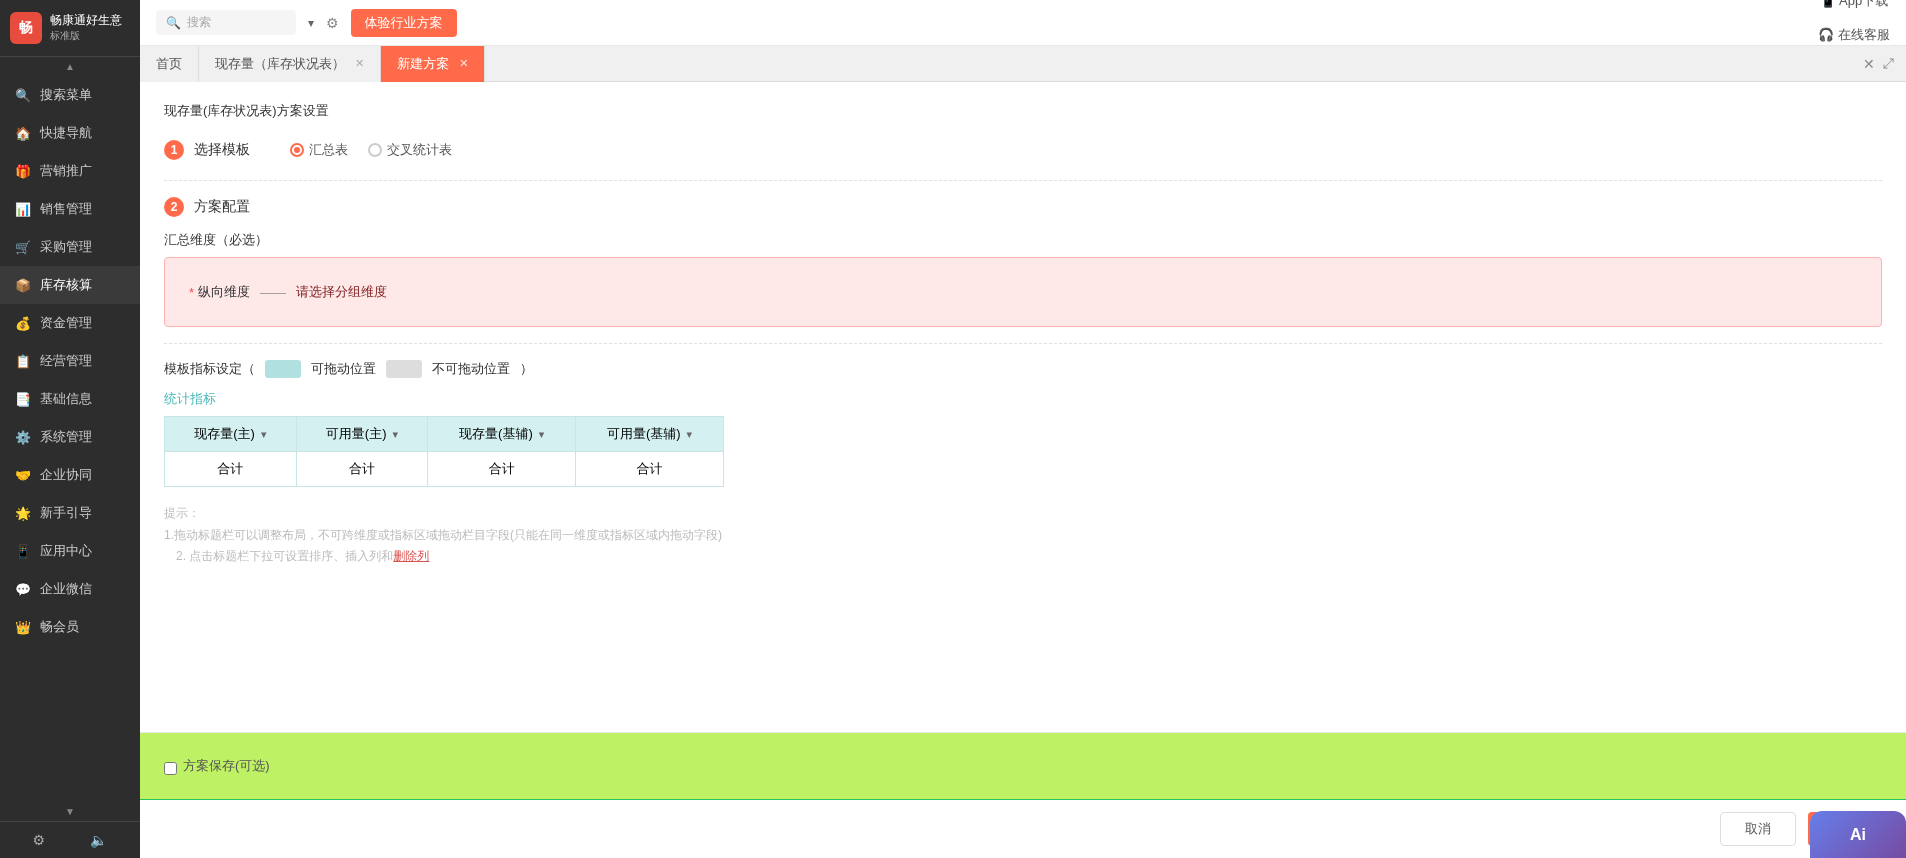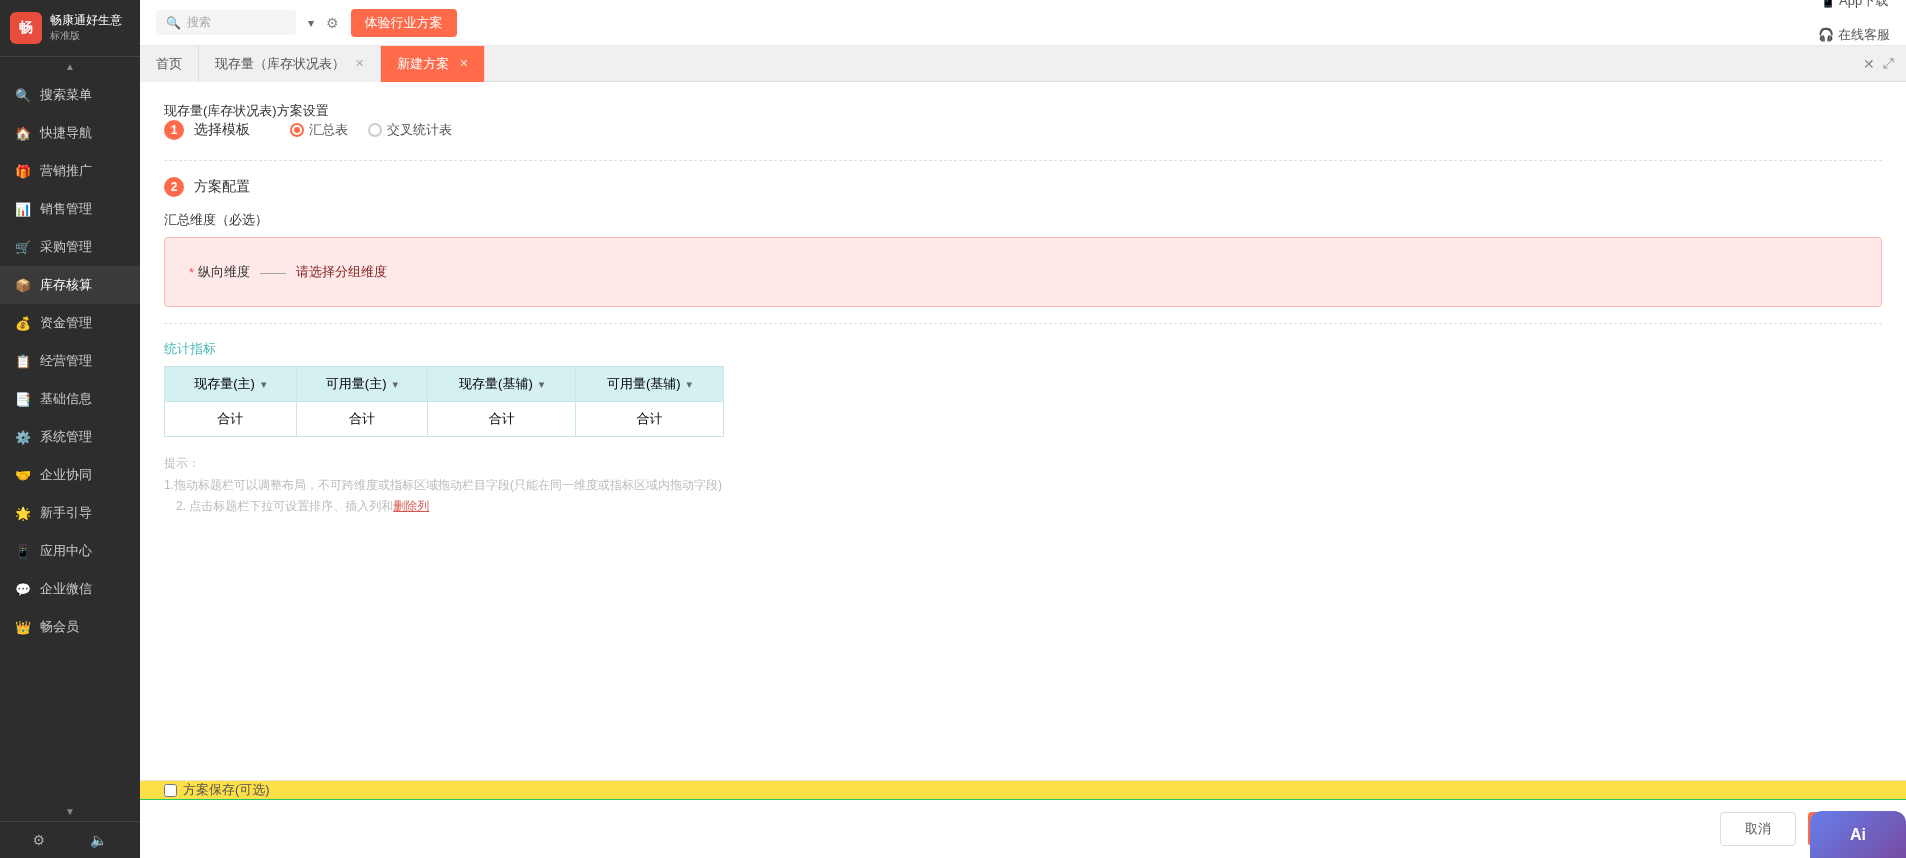--- a/index.html
+++ b/index.html
@@ -111,21 +111,21 @@
     
     .content {
       flex: 1; overflow-y: auto; background: #f5f5f5; padding: 0;
       display: flex; flex-direction: column;
     }
     .content-panel {
       background: #fff;
       margin: 0; padding: 20px 24px;
       flex: 1;
     }
-    .panel-title { font-size: 13px; color: #333; }
+    .panel-title { font-size: 13px; color: #333; margin-bottom: 20px; }
 
     
     .section { margin-bottom: 20px; }
     .section-header {
       display: flex; align-items: center; gap: 10px;
       margin-bottom: 14px;
     }
     .section-num {
       width: 20px; height: 20px; background: #ff6b4a; color: #fff;
       border-radius: 50%; display: flex; align-items: center; justify-content: center;
@@ -194,25 +194,25 @@
       display: flex; align-items: center; justify-content: center; gap: 6px;
     }
     .col-dropdown { color: #666; font-size: 11px; cursor: pointer; }
 
     
     .tips-section { margin-top: 16px; color: #bbb; font-size: 12px; line-height: 1.8; }
     .tips-section span { color: #d9534f; text-decoration: underline; cursor: pointer; }
 
     
     .save-row {
-      background: #fde047;
+      background: #bef264;
       border-top: 1px solid #e8e8e8;
-      padding: 0 24px;
-      display: flex;
-      align-items: center;
+      padding: 24px 24px;
+      display: flex;
+      align-items: flex-end;
       flex-shrink: 0;
     }
     .save-checkbox { margin-right: 6px; cursor: pointer; }
     .save-label { font-size: 13px; color: #555; }
 
     
     .footer-btns {
       background: #fff;
       border-top: 1px solid #22c55e;
       padding: 12px 24px;
@@ -416,20 +416,28 @@
           <div class="dimension-box">
             <span class="dimension-required">*</span>
             <span class="dimension-field-label">纵向维度</span>
             <span class="dimension-separator">——</span>
             <span class="dimension-placeholder">请选择分组维度</span>
           </div>
         </div>
 
         <hr class="section-divider">
 
+        <div class="template-indicator">
+          <span>模板指标设定（</span>
+          <span class="indicator-box indicator-draggable"></span>
+          <span>可拖动位置</span>
+          <span class="indicator-box indicator-non-draggable"></span>
+          <span>不可拖动位置</span>
+          <span>）</span>
+        </div>
 
         <div class="stats-section">
           <div class="stats-title">统计指标</div>
           <table class="stats-table">
             <thead>
               <tr>
                 <th>
                   <div class="col-header">
                     <span>现存量(主)</span>
                     <span class="col-dropdown">▾</span>

